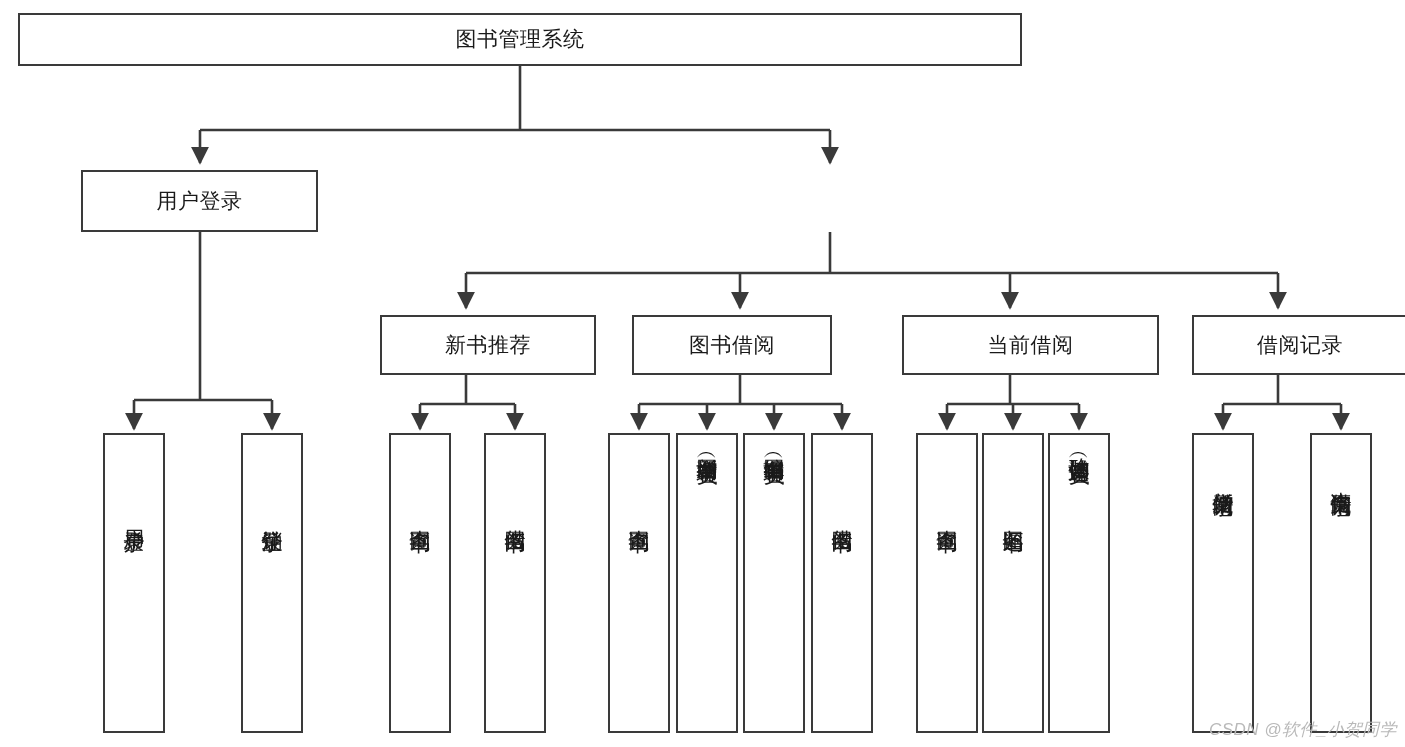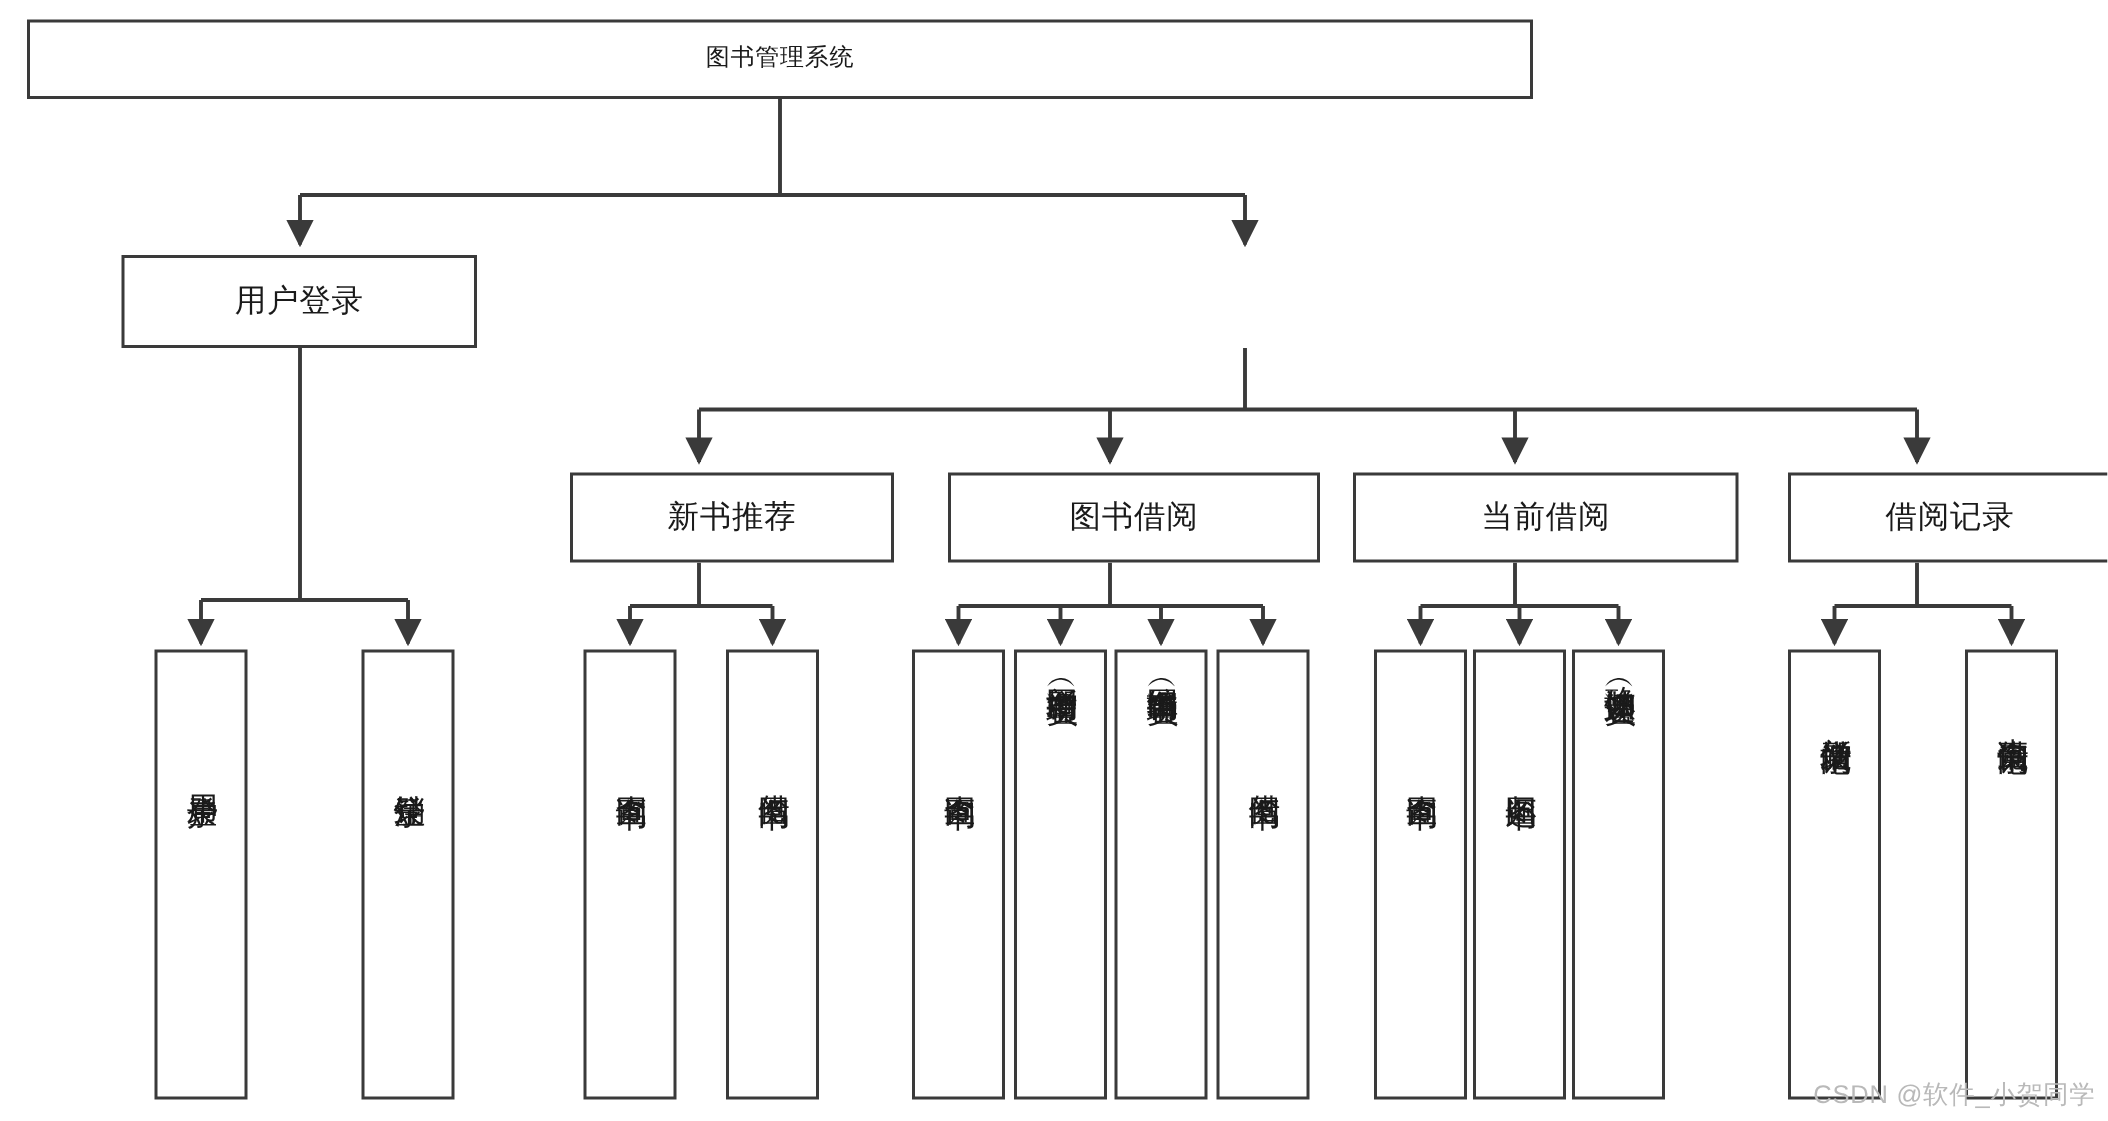--- a/index.html
+++ b/index.html
@@ -37,21 +37,21 @@
     display: block;
     text-align: center;
     line-height: 1.18;
     letter-spacing: 0.5px;
   }
   
   .node.horiz .label {
     writing-mode: horizontal-tb;
     font-size: 21px;
   }
-  .node.root .label { font-size: 16px; }
+  .node.root .label { font-size: 21px; }
   
   .node.vert {
     align-items: flex-start;
     justify-content: center;
     padding-top: 0;
   }
   .node.vert .label {
     writing-mode: vertical-rl;
     text-orientation: upright;
     font-size: 21px;
@@ -60,20 +60,21 @@
     white-space: nowrap;
   }
   .watermark {
     position: absolute;
     right: 8px;
     bottom: 6px;
     font-size: 17px;
     color: #b9b9b9;
     white-space: nowrap;
     letter-spacing: 0.5px;
+    font-style: italic;
   }
 </style>
 </head>
 <body>
 
 <div id="canvas">
 
   <svg id="edges" viewBox="0 0 1405 747" width="1405" height="747" xmlns="http://www.w3.org/2000/svg">
     <defs>
       <marker id="arrow" viewBox="0 0 10 10" refX="9" refY="5" markerWidth="7" markerHeight="7" orient="auto-start-reverse">
@@ -128,21 +129,21 @@
     <span class="label">图书管理系统</span>
   </div>
 
   <div class="node horiz" style="left:81px; top:170px; width:237px; height:62px;">
     <span class="label">用户登录</span>
   </div>
 
   <div class="node horiz" style="left:380px; top:315px; width:216px; height:60px;">
     <span class="label">新书推荐</span>
   </div>
-  <div class="node horiz" style="left:632px; top:315px; width:248px; height:60px;">
+  <div class="node horiz" style="left:632px; top:315px; width:200px; height:60px;">
     <span class="label">图书借阅</span>
   </div>
   <div class="node horiz" style="left:902px; top:315px; width:257px; height:60px;">
     <span class="label">当前借阅</span>
   </div>
   <div class="node horiz" style="left:1172px; top:315px; width:216px; height:60px;margin-left:20px;">
     <span class="label">借阅记录</span>
   </div>
 
   <div class="node vert" style="left:103px; top:433px; width:62px; height:300px; padding-top:78px;">

